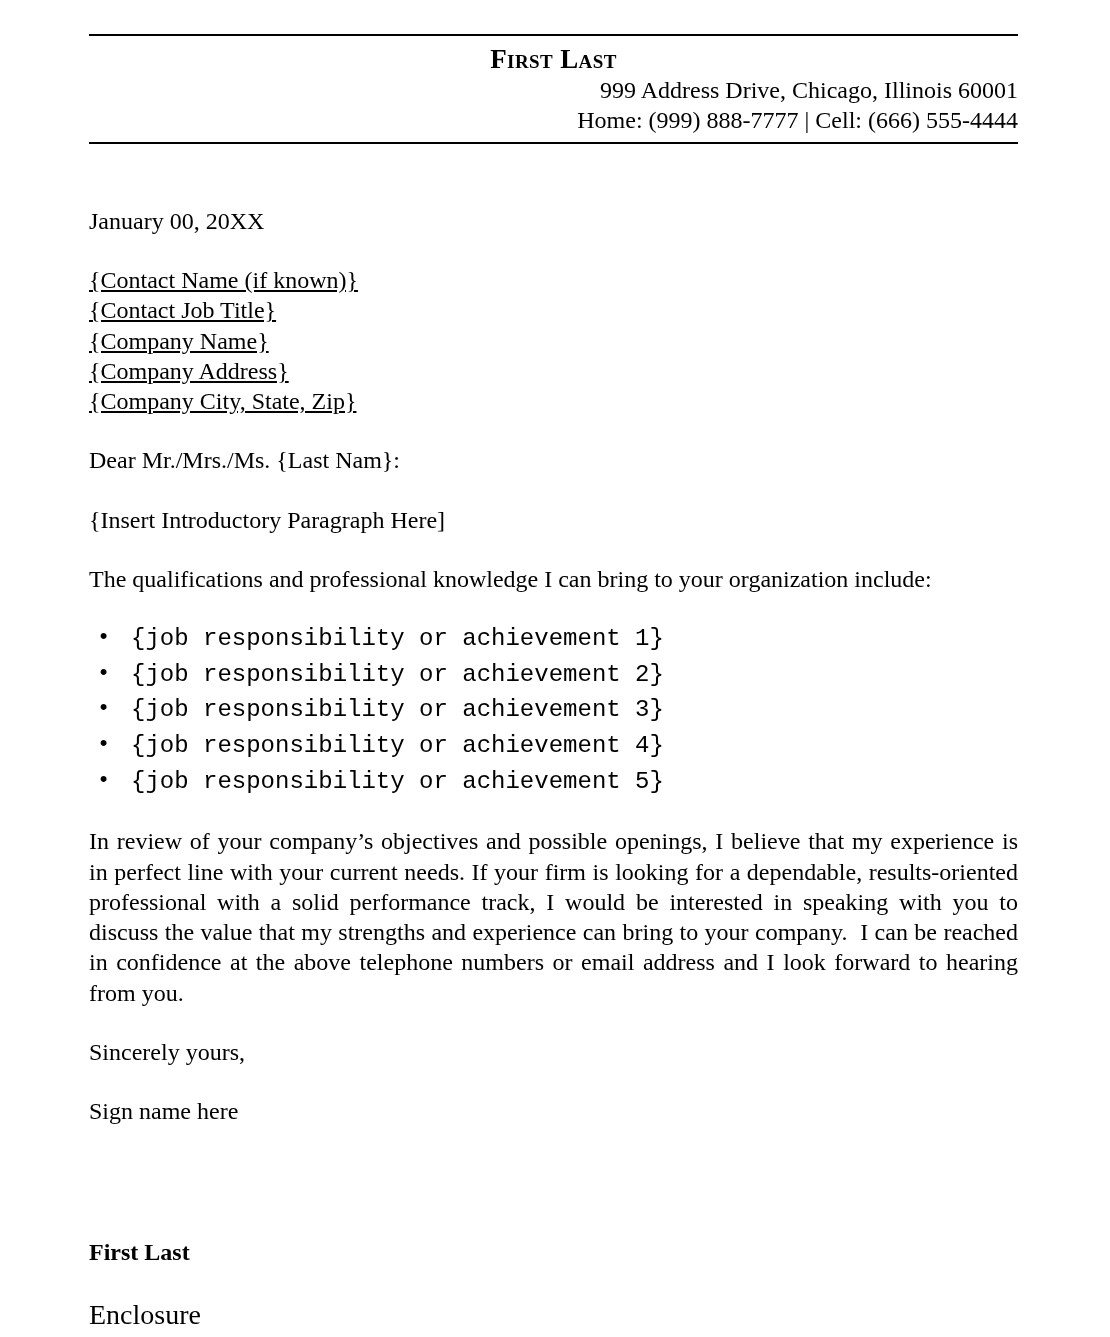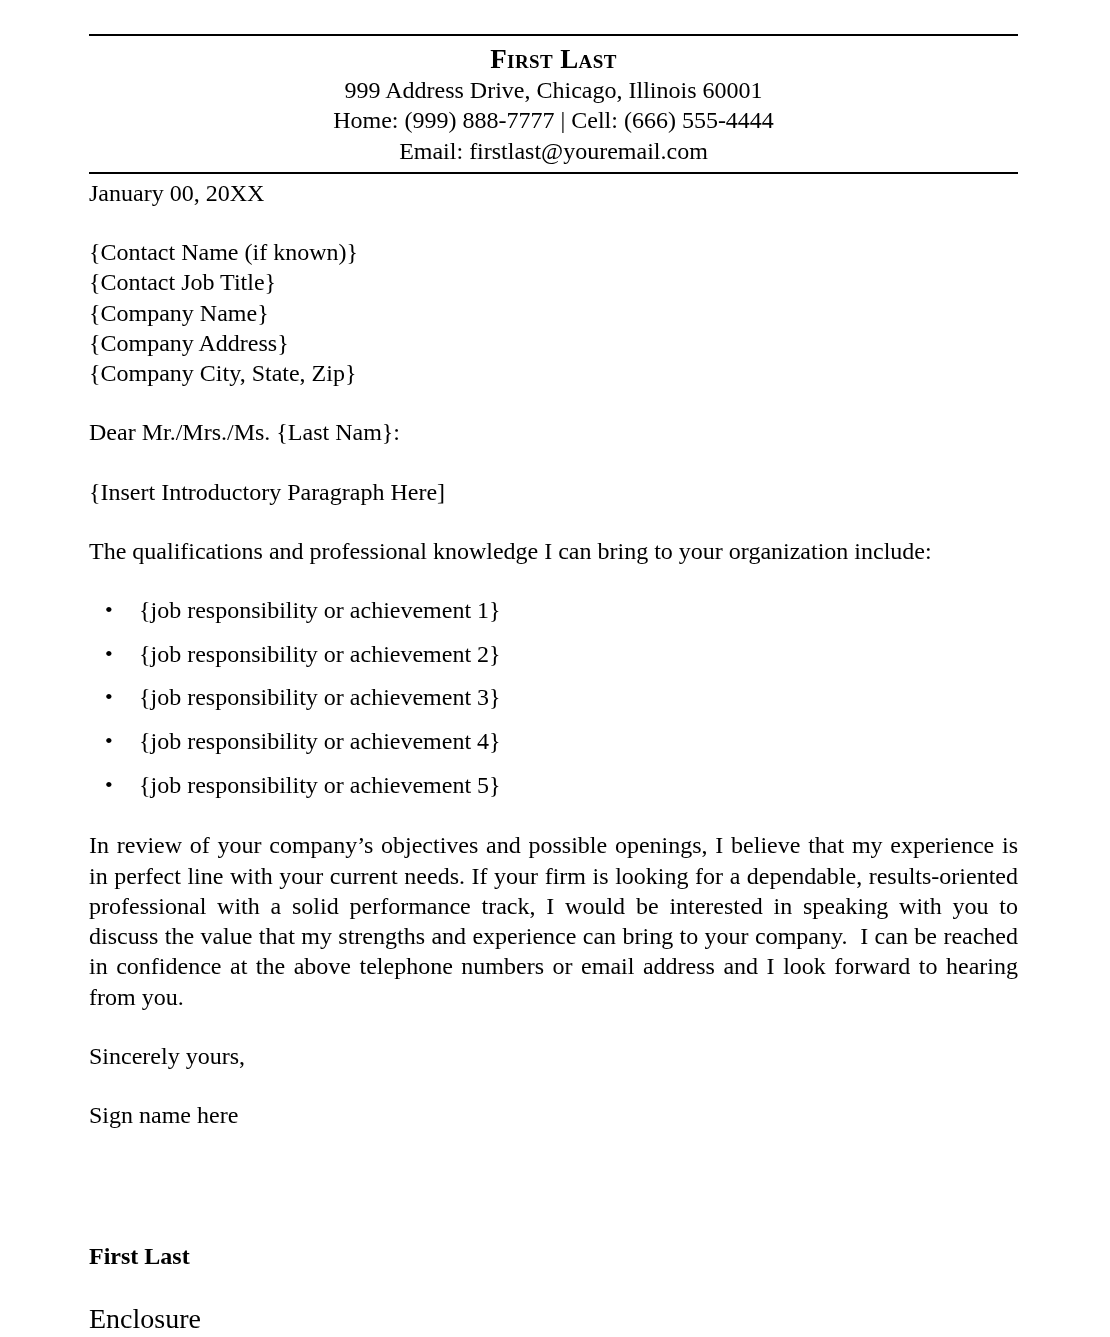--- a/index.html
+++ b/index.html
@@ -42,63 +42,65 @@
     font-variant: small-caps;
     letter-spacing: 0.4px;
     line-height: 1.12;
     margin: 0 0 1px 0;
   }
   .lh-line {
     font-size: 24px;
     line-height: 1.26;
     margin: 0;
     white-space: pre;
+    text-align: right;
   }
 
   
   .body-block {
     position: absolute;
     left: 89px;
-    top: 178px;
+    top: 206px;
     width: 929px;
   }
 
   .para {
     font-size: 24px;
     line-height: 1.26;
     margin: 0 0 29px 0;
     white-space: pre-wrap;
   }
 
   .addr-line {
     font-size: 24px;
     line-height: 1.26;
     margin: 0;
     white-space: pre;
   }
-  .addr-block { margin: 18px 0 29px 0; }
+  .addr-block { margin: 18px 0 29px 0; text-decoration: underline; }
 
   .para.justify {
     text-align: justify;
     text-justify: inter-word;
   }
 
   
   .bullets {
     list-style: none;
     margin: 0 0 29px 0;
     padding: 0;
   }
   .bullets li {
     position: relative;
     font-size: 24px;
     line-height: 1.32;
     padding-left: 38px;
-    margin: 12px;
+    margin: 4px;
     white-space: pre;
+    font-family: Liberation Mono, monospace;
   }
   .bullets li::before {
     content: "\2022";
     position: absolute;
     left: 4px;
     top: 0;
     font-size: 22px;
     line-height: 1.32;
   }
 
@@ -126,21 +128,20 @@
 </style>
 </head>
 <body>
 
 <div class="page">
 
   <header class="letterhead">
     <div class="lh-name">First Last</div>
     <div class="lh-line">999 Address Drive, Chicago, Illinois 60001</div>
     <div class="lh-line">Home: (999) 888-7777 | Cell: (666) 555-4444</div>
-    <div class="lh-line">Email: firstlast@youremail.com</div>
   </header>
 
   <main class="body-block">
 
     <p class="para">January 00, 20XX</p>
 
     <div class="addr-block">
       <div class="addr-line">{Contact Name (if known)}</div>
       <div class="addr-line">{Contact Job Title}</div>
       <div class="addr-line">{Company Name}</div>

